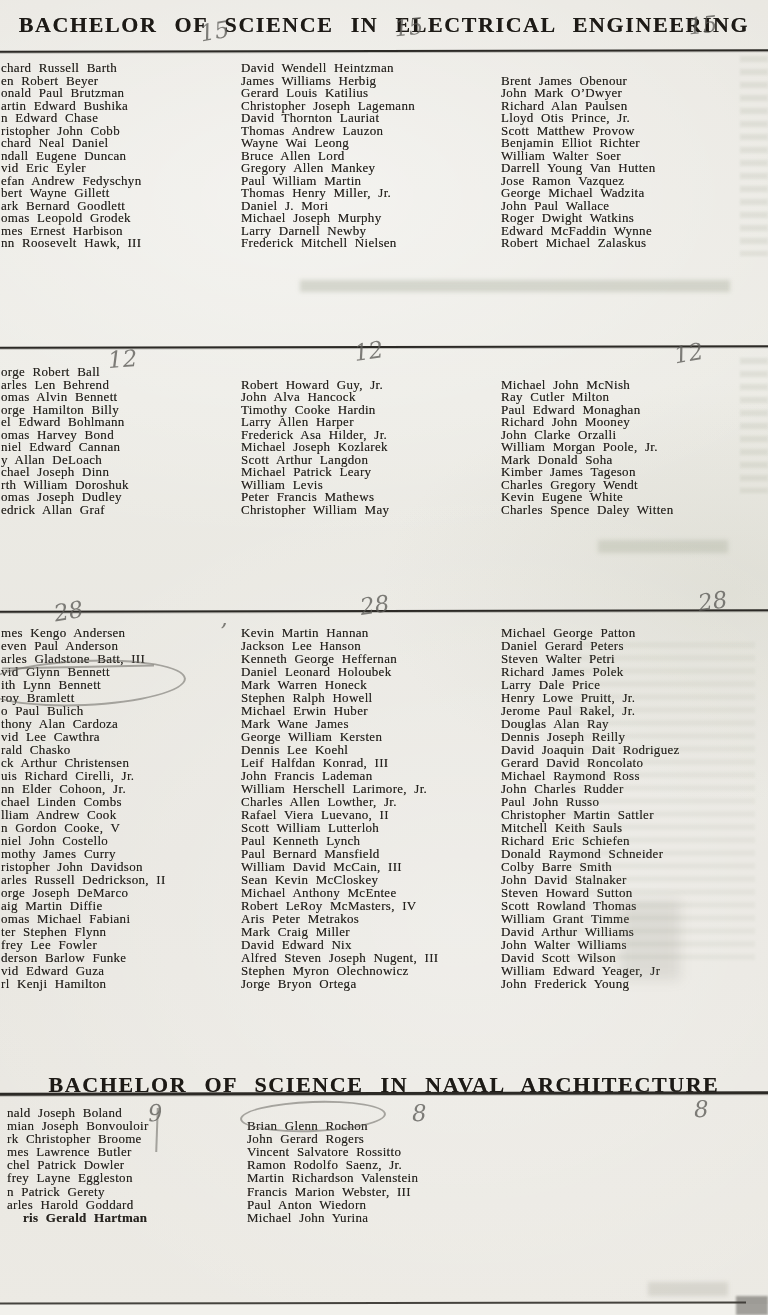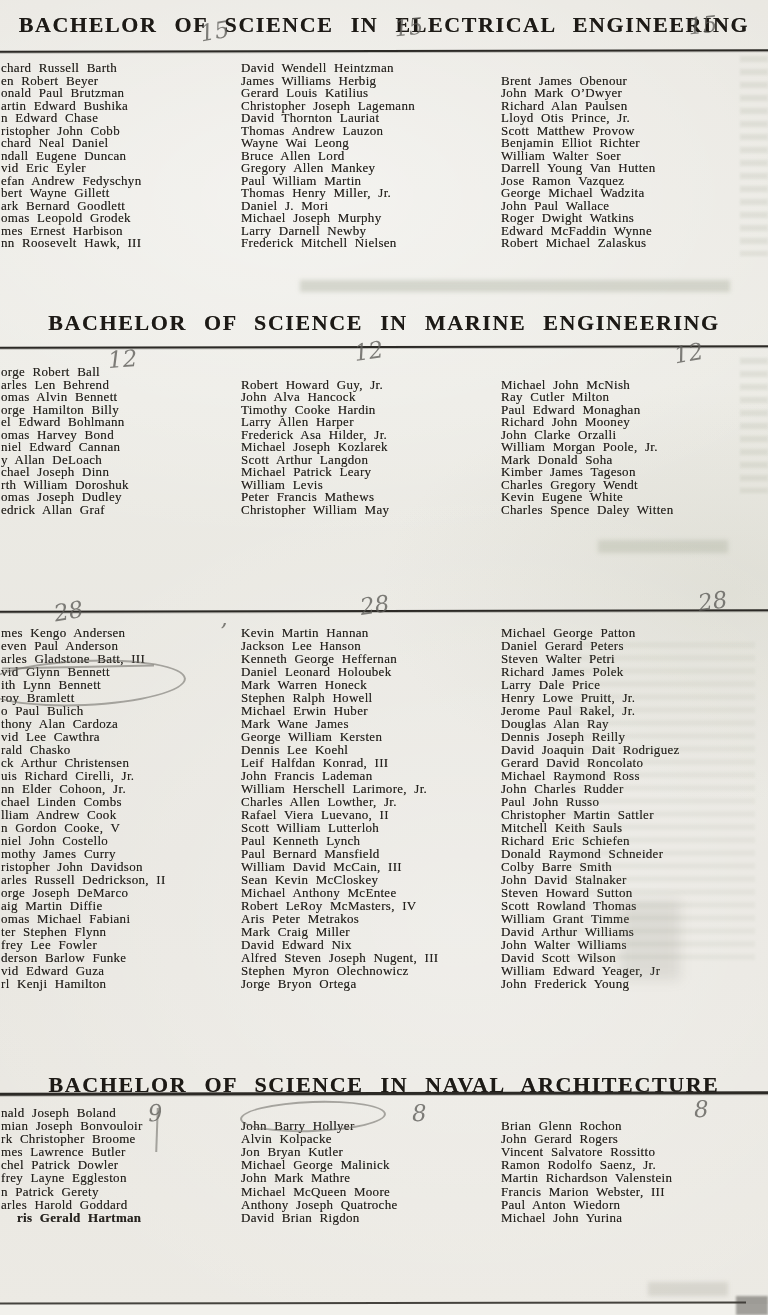--- a/index.html
+++ b/index.html
@@ -37,21 +37,21 @@
   .col.c3{flex:1;}
   .name{
     font-size:13px;
     letter-spacing:.3px;word-spacing:.3em;
     white-space:nowrap;
     color:#26231f;
     text-shadow:0 0 .4px rgba(30,27,22,.5);
   }
   .s-ee .name,.s-me .name{line-height:12.5px;}
   .s-mech .name{line-height:13px;}
-  .s-na .name{line-height:13.1px;}
+  .s-na .name{line-height:13.1px;padding-left:6px;}
   .name.bold{font-weight:700;margin-left:16px;}
   
   .pencil-mark{
     position:absolute;
     font-family:"DejaVu Serif",serif;font-style:italic;
     font-size:23px;color:#5d5c58;opacity:.78;
     white-space:nowrap;
   }
   .pencil-line,.pencil-circle{position:absolute;pointer-events:none;}
   .pencil-circle{
@@ -123,21 +123,20 @@
         <div class="name">Darrell Young Van Hutten</div>
         <div class="name">Jose Ramon Vazquez</div>
         <div class="name">George Michael Wadzita</div>
         <div class="name">John Paul Wallace</div>
         <div class="name">Roger Dwight Watkins</div>
         <div class="name">Edward McFaddin Wynne</div>
         <div class="name">Robert Michael Zalaskus</div>
       </div>
   </div>
 
-  <h1 class="section-title" style="top:310px">BACHELOR OF SCIENCE IN MARINE ENGINEERING</h1>
   <div class="rule" style="top:346px"></div>
   <div class="cols s-me" style="top:366px">
     <div class="col c1">
         <div class="name">orge Robert Ball</div>
         <div class="name">arles Len Behrend</div>
         <div class="name">omas Alvin Bennett</div>
         <div class="name">orge Hamilton Billy</div>
         <div class="name">el Edward Bohlmann</div>
         <div class="name">omas Harvey Bond</div>
         <div class="name">niel Edward Cannan</div>
@@ -276,30 +275,20 @@
         <div class="name">nald Joseph Boland</div>
         <div class="name">mian Joseph Bonvouloir</div>
         <div class="name">rk Christopher Broome</div>
         <div class="name">mes Lawrence Butler</div>
         <div class="name">chel Patrick Dowler</div>
         <div class="name">frey Layne Eggleston</div>
         <div class="name">n Patrick Gerety</div>
         <div class="name">arles Harold Goddard</div>
         <div class="name bold">ris Gerald Hartman</div>
       </div>
-    <div class="col c2">
-        <div class="name">John Barry Hollyer</div>
-        <div class="name">Alvin Kolpacke</div>
-        <div class="name">Jon Bryan Kutler</div>
-        <div class="name">Michael George Malinick</div>
-        <div class="name">John Mark Mathre</div>
-        <div class="name">Michael McQueen Moore</div>
-        <div class="name">Anthony Joseph Quatroche</div>
-        <div class="name">David Brian Rigdon</div>
-      </div>
     <div class="col c3">
         <div class="name">Brian Glenn Rochon</div>
         <div class="name">John Gerard Rogers</div>
         <div class="name">Vincent Salvatore Rossitto</div>
         <div class="name">Ramon Rodolfo Saenz, Jr.</div>
         <div class="name">Martin Richardson Valenstein</div>
         <div class="name">Francis Marion Webster, III</div>
         <div class="name">Paul Anton Wiedorn</div>
         <div class="name">Michael John Yurina</div>
       </div>

